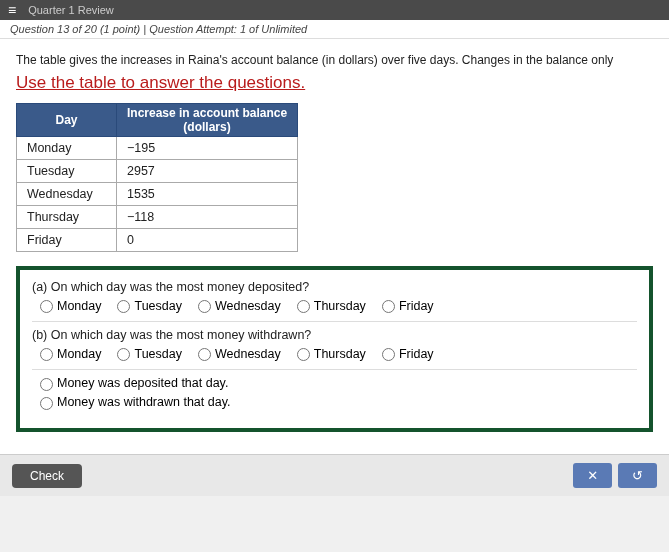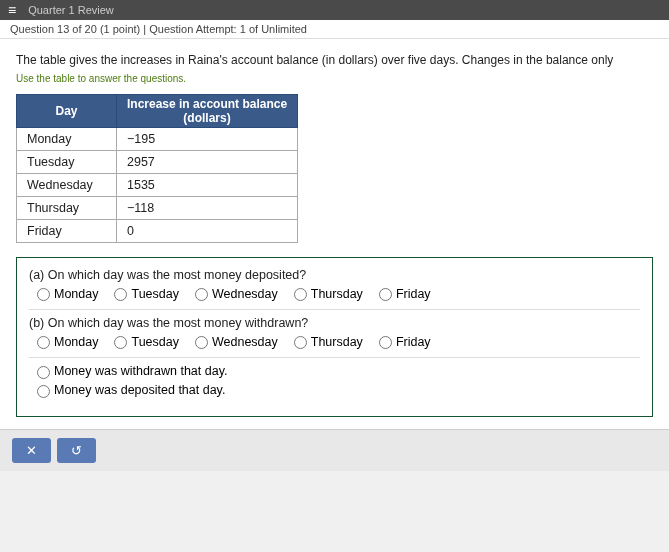--- a/index.html
+++ b/index.html
@@ -24,35 +24,37 @@
       font-size: 14px;
       color: #fff;
       margin-right: 6px;
     }
     .question-info {
       background: #fff;
       border-bottom: 1px solid #ddd;
       padding: 3px 10px;
       font-size: 11px;
       color: #444;
+      font-style: italic;
     }
     .main-content {
       background: #fff;
       padding: 12px 16px 10px 16px;
     }
     .intro-text {
       font-size: 12px;
       color: #222;
       margin-bottom: 4px;
       line-height: 1.5;
     }
     .use-table-text {
-      font-size: 10px;
-      color: #4d7c0f;
+      font-size: 17px;
+      color: #b91c1c;
       margin-bottom: 10px;
+      text-decoration: underline;
     }
     .table-wrapper {
       display: flex;
       justify-content: flex-start;
       margin-bottom: 14px;
     }
     table.balance-table {
       border-collapse: collapse;
       min-width: 260px;
     }
@@ -79,24 +81,24 @@
       color: #222;
       background: #fff;
     }
     table.balance-table td.day-cell {
       font-weight: normal;
     }
     table.balance-table td.val-cell {
       text-align: left;
     }
     .questions-box {
-      border: 1px solid #14532d;
+      border: 4px solid #14532d;
       padding: 10px 12px;
       background: #fff;
-      margin-bottom: 2px;
+      margin-bottom: 12px;
     }
     .question-row {
       margin-bottom: 8px;
     }
     .question-label {
       font-size: 12.5px;
       color: #222;
       margin-bottom: 5px;
     }
     .radio-group {
@@ -260,30 +262,31 @@
             <span>Friday</span>
           </label>
         </div>
     </div>
 
     <hr class="divider">
 
     <div class="question-row">
       <div id="qc-options" style="margin-left:8px;">
           <label class="radio-option" style="display: flex; align-items: flex-start; margin-bottom: 4px;">
+            <input type="radio" name="qc" value="Money was deposited that day." style="margin-top: 2px;">
+            <span>Money was deposited that day.</span>
+          </label>
+          <label class="radio-option" style="display: flex; align-items: flex-start; margin-bottom: 4px;">
             <input type="radio" name="qc" value="Money was withdrawn that day." style="margin-top: 2px;">
             <span>Money was withdrawn that day.</span>
-          </label>
-          <label class="radio-option" style="display: flex; align-items: flex-start; margin-bottom: 4px;">
-            <input type="radio" name="qc" value="Money was deposited that day." style="margin-top: 2px;">
-            <span>Money was deposited that day.</span>
           </label>
         </div>
     </div>
   </div>
 </div>
 
 <div class="bottom-bar">
+  <button class="check-btn">Check</button>
   <div class="nav-buttons">
     <button class="nav-btn">✕</button>
     <button class="nav-btn">↺</button>
   </div>
 </div>
 
 </body></html>

